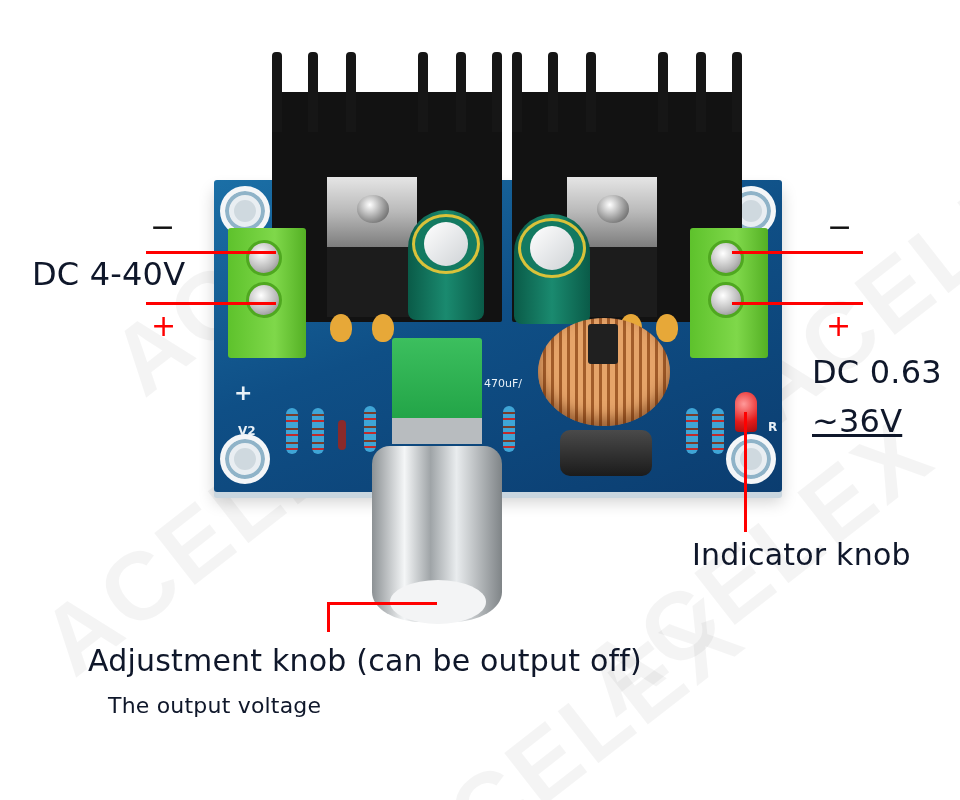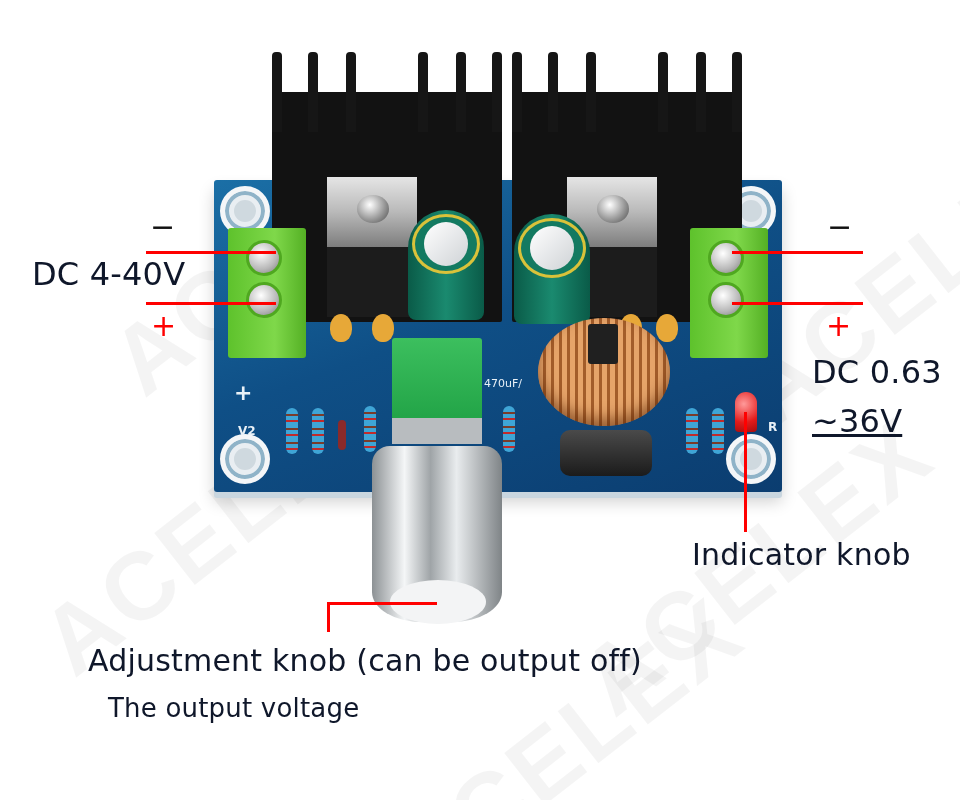--- a/index.html
+++ b/index.html
@@ -250,14 +250,14 @@
 
 <div>
   <div class="rline" style="left:744px; top:412px; width:3px; height:120px;"></div>
   <div class="label" style="left:692px; top:537px; font-size:30px;">Indicator knob</div>
 </div>
 
 <div>
   <div class="rline" style="left:327px; top:602px; width:110px; height:3px;"></div>
   <div class="rline" style="left:327px; top:602px; width:3px; height:30px;"></div>
   <div class="label" style="left:88px; top:643px; font-size:30px;">Adjustment knob (can be output off)</div>
-  <div class="label" style="left:108px; top:693px; font-size:26px;">The output voltage</div>
+  <div class="label" style="left:108px; top:693px; font-size:22px;">The output voltage</div>
 </div>
 
 </body></html>

